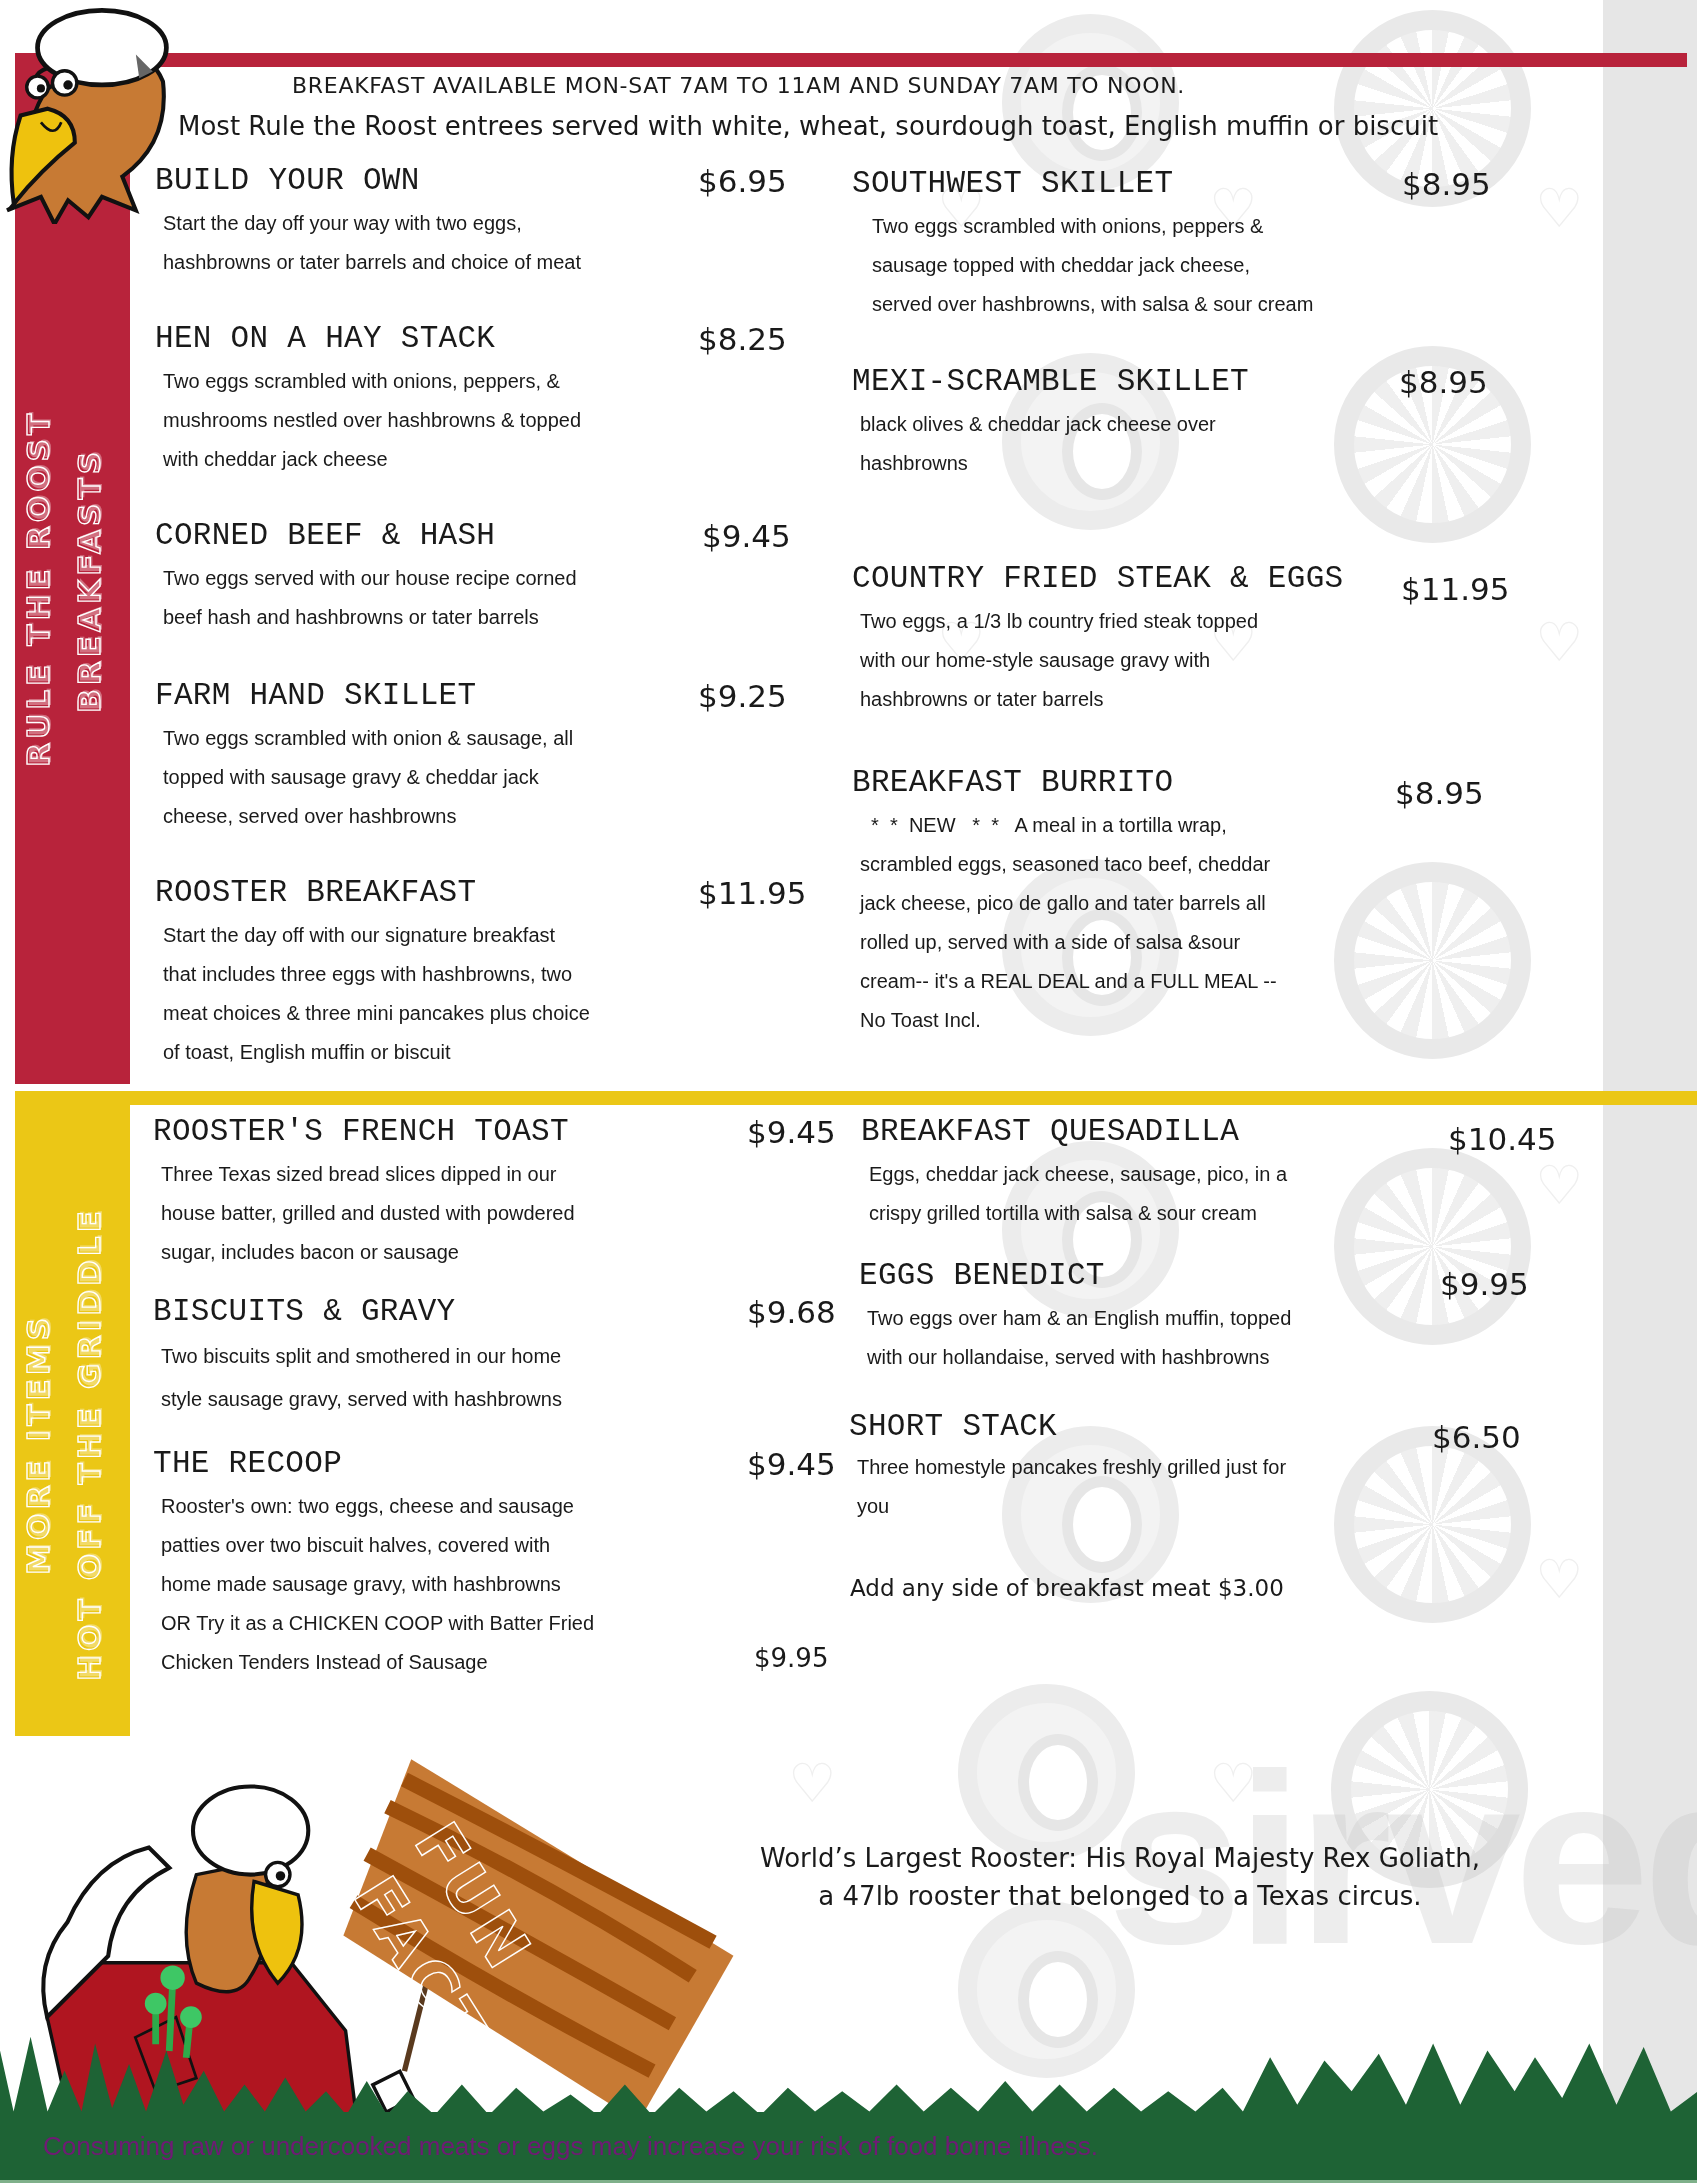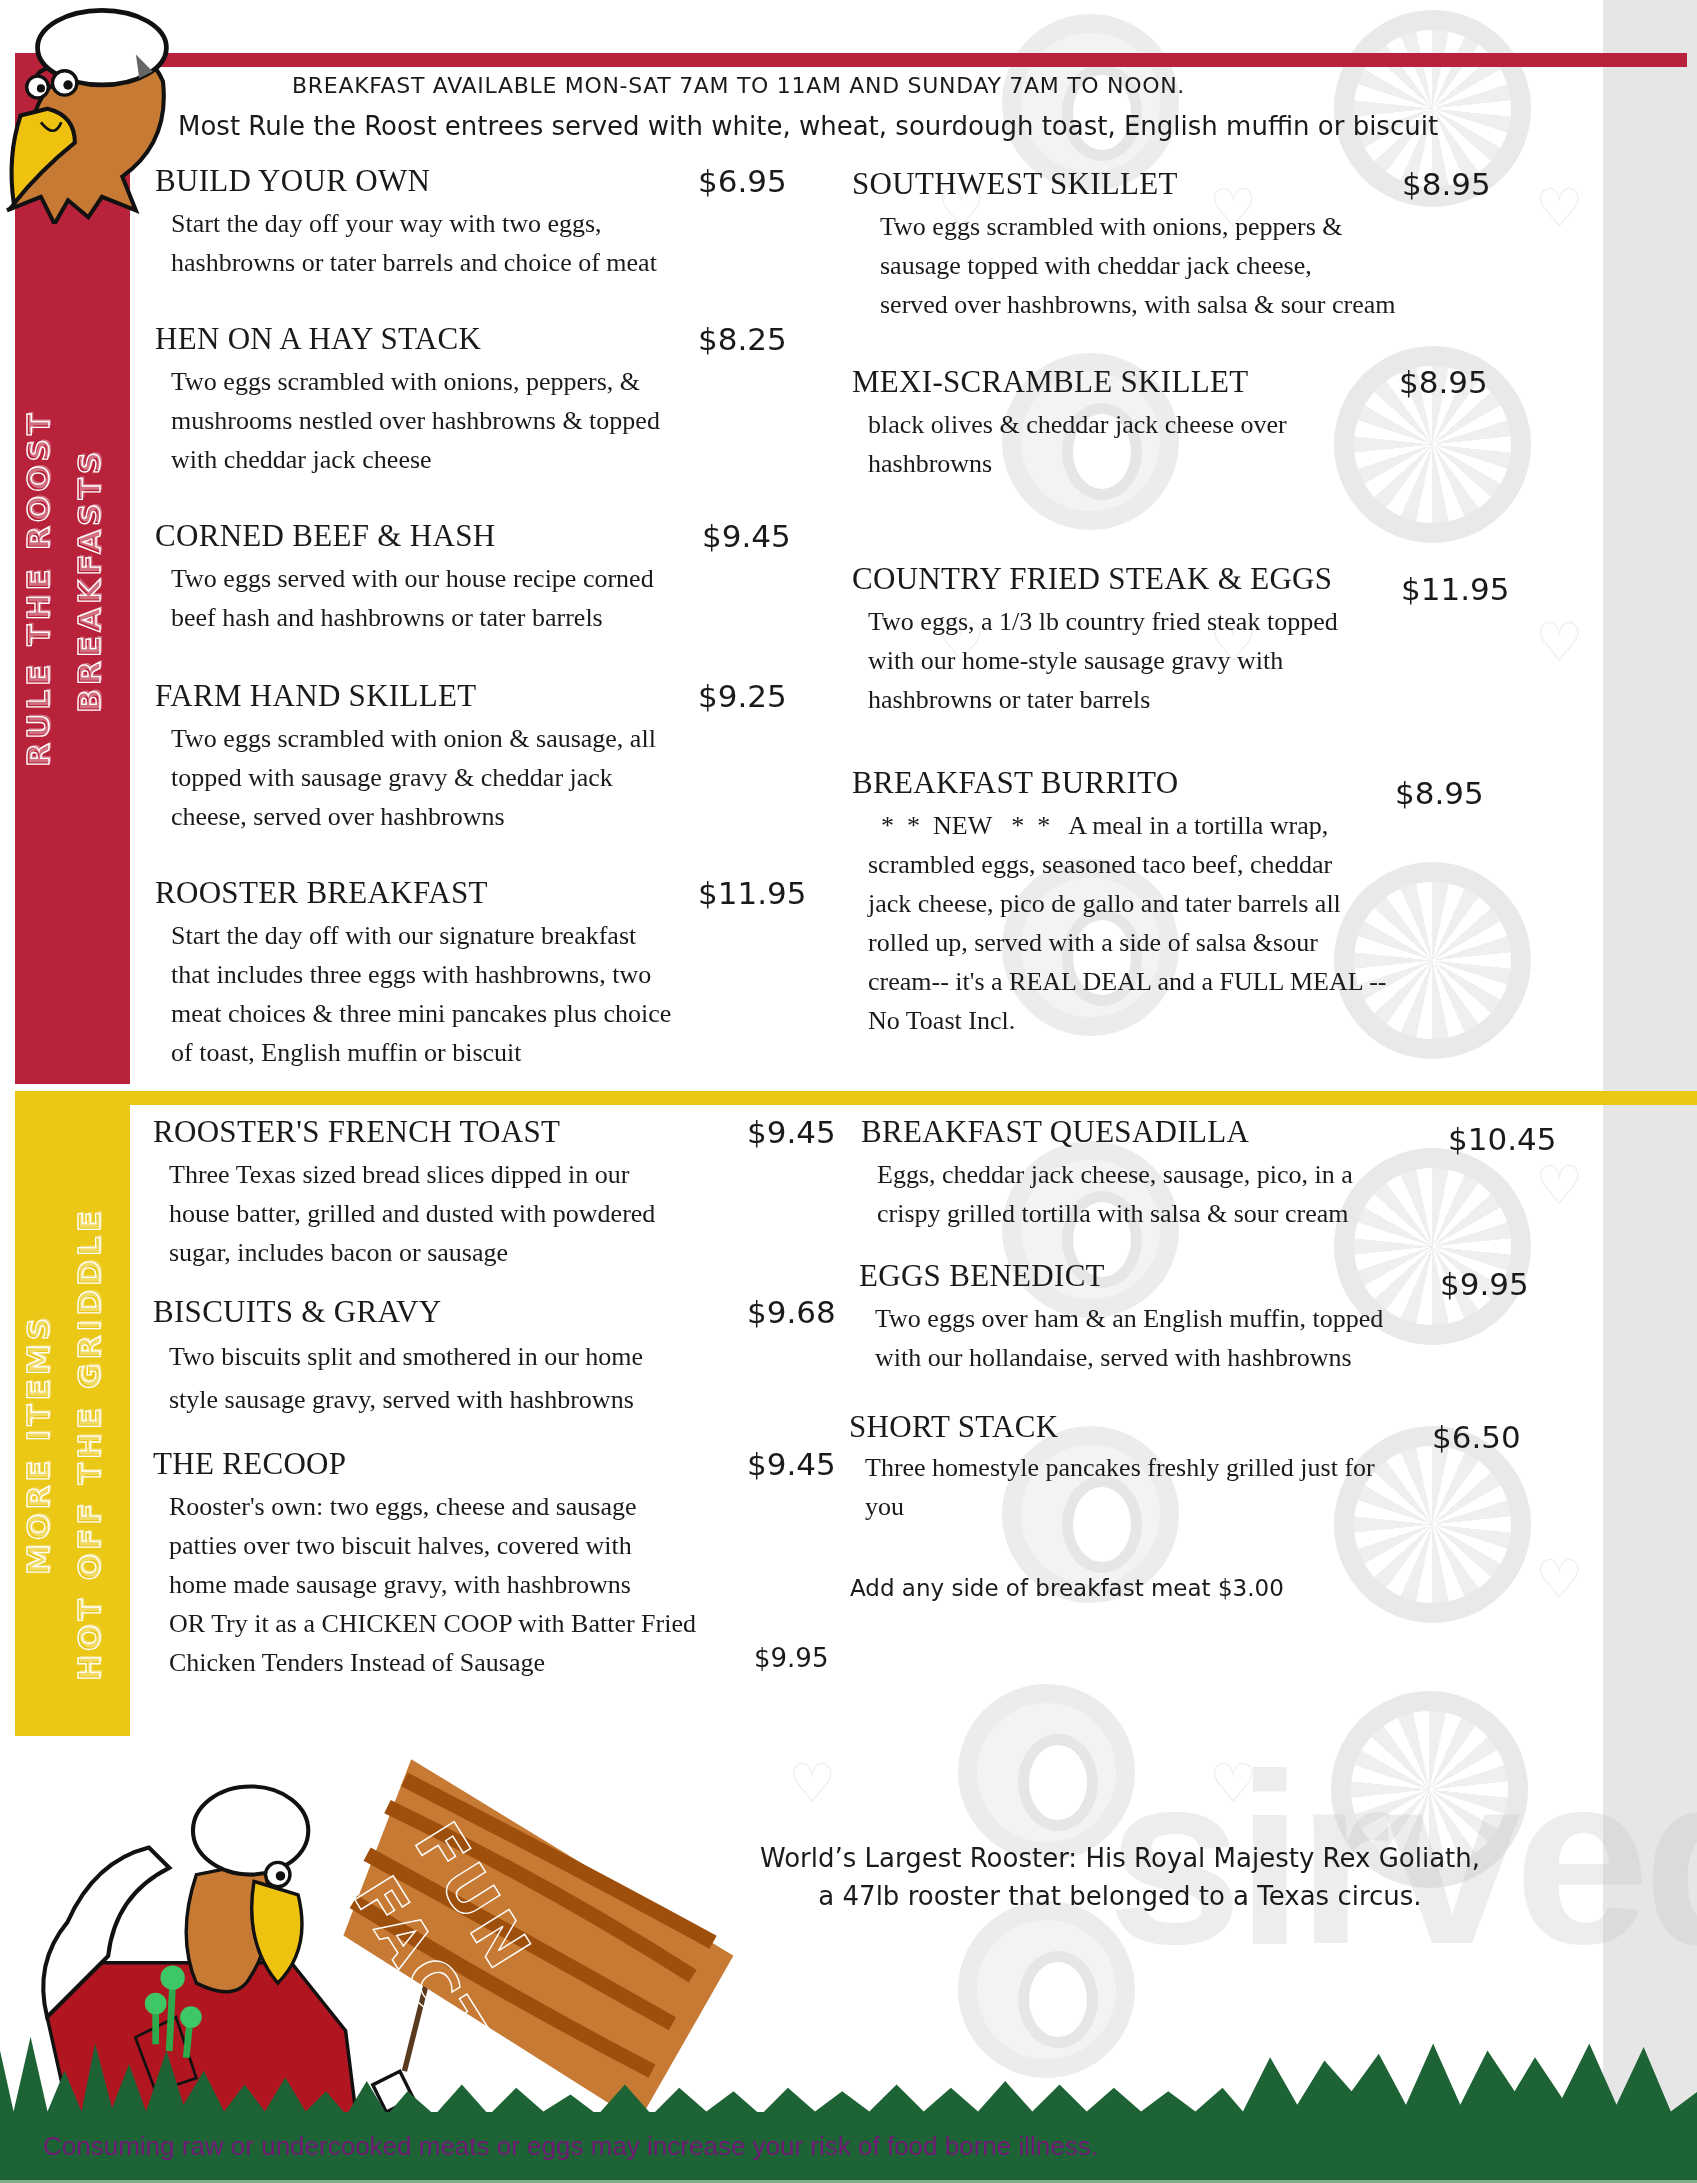--- a/index.html
+++ b/index.html
@@ -27,23 +27,23 @@
   .side-title { position: absolute; color: transparent; -webkit-text-stroke: 1.4px #ffffff;
     font-family: "DejaVu Sans", sans-serif; font-weight: bold; font-size: 31px; letter-spacing: 4.1px;
     white-space: nowrap; transform: rotate(-90deg); transform-origin: left top; text-shadow: 2px 2px 0 rgba(255,255,255,0.35); }
 
   
   .notice1 { position: absolute; left: 292px; top: 73px; font-size: 22px; letter-spacing: 0.7px; font-family: "DejaVu Sans", sans-serif; }
   .notice2 { position: absolute; left: 178px; top: 111px; font-size: 26px; font-family: "DejaVu Sans", sans-serif; }
 
   
   .item { position: absolute; }
-  .item-name { position: absolute; left: 0; top: 0; font-size: 31px; white-space: nowrap; letter-spacing: 0.3px; font-family: Liberation Serif, serif; }
+  .item-name { position: absolute; left: 0; top: 0; font-size: 31px; white-space: nowrap; letter-spacing: 0.3px; font-family: Liberation Mono, monospace; }
   .item-price { position: absolute; top: 0; font-size: 31px; white-space: nowrap; font-family: "DejaVu Sans", sans-serif; }
-  .item-desc { position: absolute; left: 16px; font-size: 26px; line-height: 39px; font-family: Liberation Serif, serif; }
+  .item-desc { position: absolute; left: 8px; font-size: 20px; line-height: 39px; font-family: Liberation Sans, sans-serif; }
   .desc-line { display: block; white-space: nowrap; }
 
   .addon-note { position: absolute; left: 850px; top: 1575px; font-size: 23px; white-space: nowrap; }
   .fun-fact { position: absolute; left: 733px; top: 1839px; width: 774px; text-align: center; font-size: 26px; line-height: 38px; }
 
   
   .mascot-top { position: absolute; left: 0; top: 6.8px; width: 170px; height: 217px; }
   
   .mascot-bottom { position: absolute; left: 20.4px; top: 1759px; width: 407px; height: 394px; }
   .sign { position: absolute; left: 340px; top: 1732px; width: 407px; height: 407px; }

